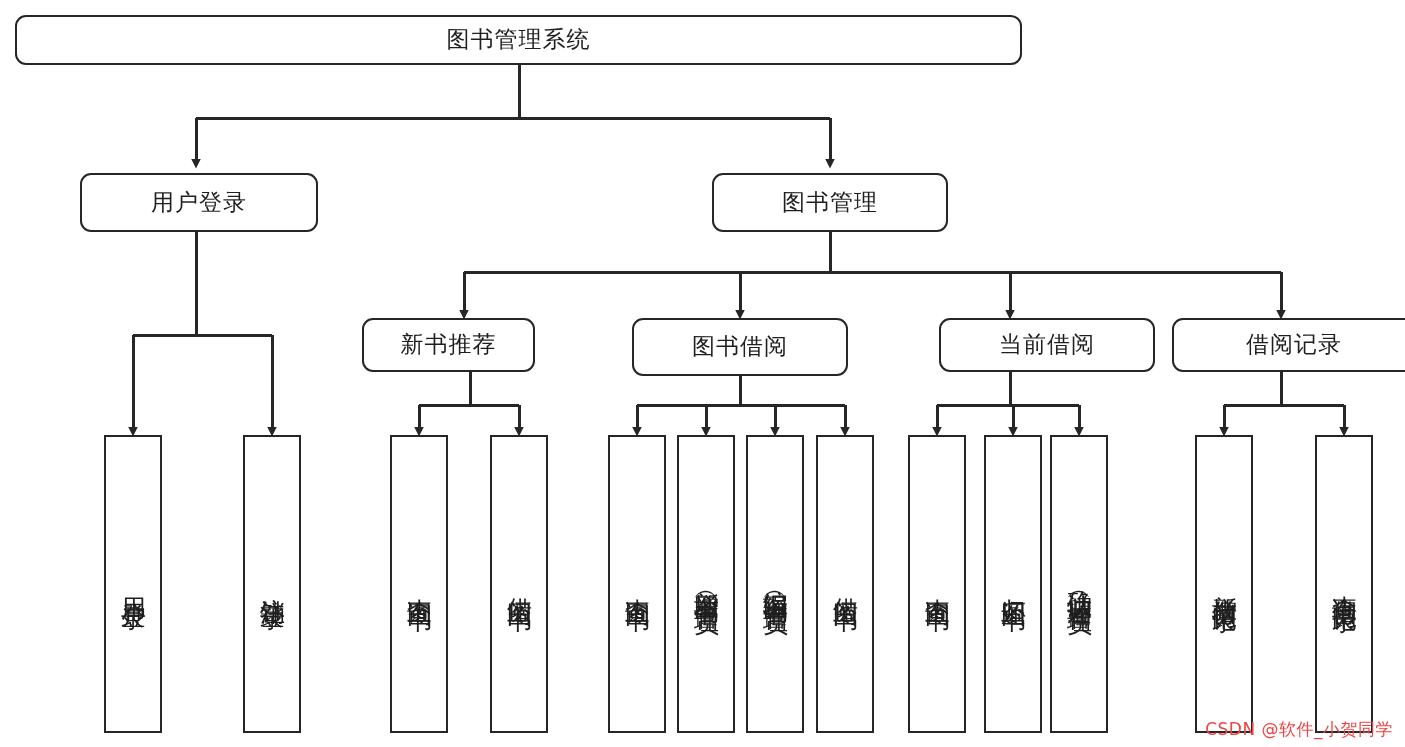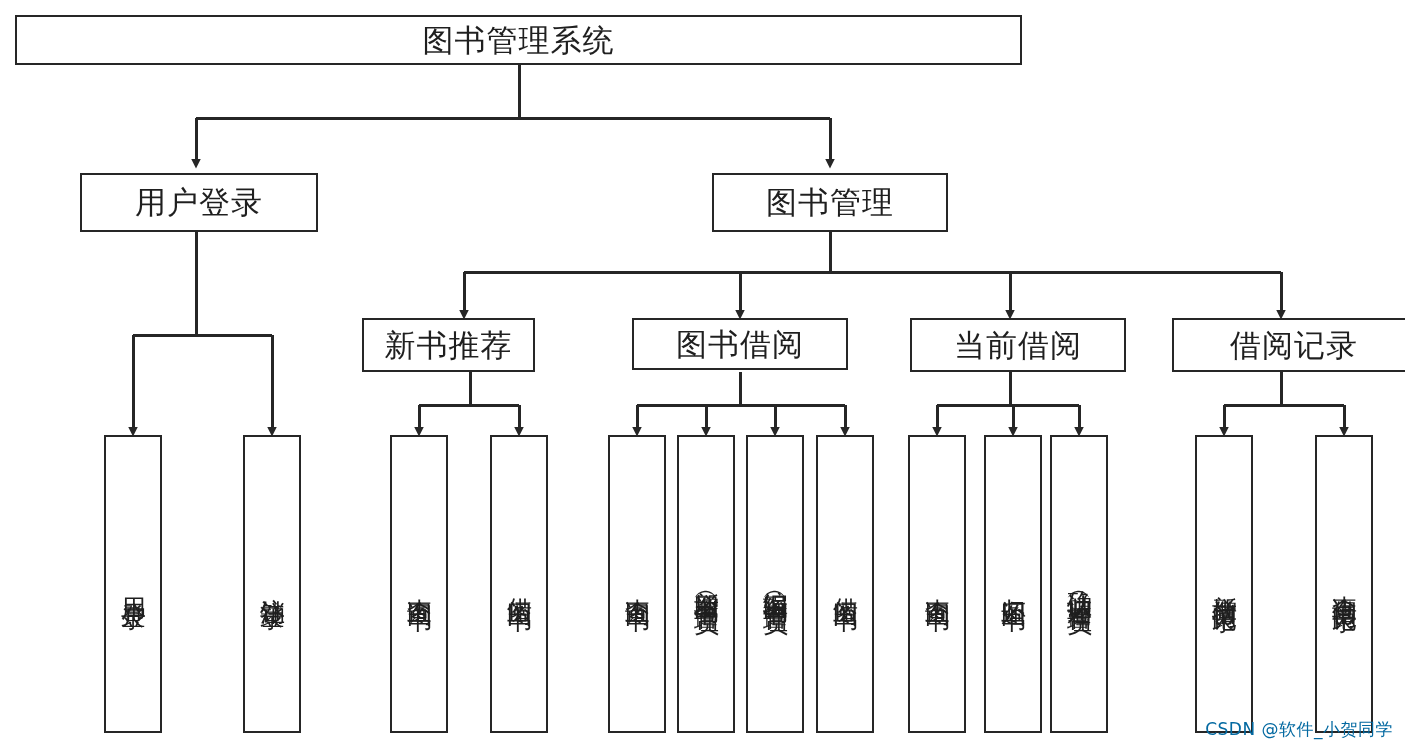--- a/index.html
+++ b/index.html
@@ -1,24 +1,24 @@
 <!DOCTYPE html>
 <html><head>
 <meta charset="utf-8">
 <style>
   html,body{margin:0;padding:0;background:#ffffff;}
   body{font-family:"DejaVu Sans","Liberation Sans",sans-serif;}
   #stage{position:relative;width:1405px;height:747px;background:#ffffff;overflow:hidden;}
   #stage svg{position:absolute;left:0;top:0;width:1405px;height:747px;}
   .node{position:absolute;box-sizing:border-box;border:2.5px solid #262626;background:#ffffff;
         display:flex;align-items:center;justify-content:center;text-align:center;color:#1f1f1f;}
-  .node.h{font-size:31px;line-height:1.1;letter-spacing:1px;}
+  .node.h{font-size:23px;line-height:1.1;letter-spacing:1px;border-radius:11px;}
   .node.v{writing-mode:vertical-rl;text-orientation:upright;font-size:25px;line-height:1.28;letter-spacing:3px;}
   .node.v span{writing-mode:vertical-rl;text-orientation:upright;display:block;}
-  .watermark{position:absolute;right:12px;bottom:6px;font-size:17px;color:#0369a1;
+  .watermark{position:absolute;right:12px;bottom:6px;font-size:17px;color:#ef4444;
              letter-spacing:0.5px;white-space:nowrap;}
 </style>
 </head>
 <body>
 
 <div id="stage">
 
   <svg viewBox="0 0 1405 747">
     <defs>
       <marker id="arw" markerWidth="11" markerHeight="11" refX="1.5" refY="5" orient="auto" markerUnits="userSpaceOnUse">
@@ -76,24 +76,24 @@
   <div class="node h" style="left:80px;top:173px;width:238px;height:59px;">
     <span>用户登录</span>
   </div>
   <div class="node h" style="left:712px;top:173px;width:236px;height:59px;text-align:right;">
     <span>图书管理</span>
   </div>
 
   <div class="node h" style="left:362px;top:318px;width:173px;height:54px;">
     <span>新书推荐</span>
   </div>
-  <div class="node h" style="left:632px;top:318px;width:216px;height:52px;">
+  <div class="node h" style="left:632px;top:318px;width:216px;height:58px;">
     <span>图书借阅</span>
   </div>
-  <div class="node h" style="left:910px;top:318px;width:216px;height:54px;">
+  <div class="node h" style="left:939px;top:318px;width:216px;height:54px;">
     <span>当前借阅</span>
   </div>
   <div class="node h" style="left:1172px;top:318px;width:244px;height:54px;">
     <span>借阅记录</span>
   </div>
 
   <div class="node v" style="left:104px;top:435px;width:58px;height:298px;">
     <span>用户登录</span>
   </div>
   <div class="node v" style="left:243px;top:435px;width:58px;height:298px;">

